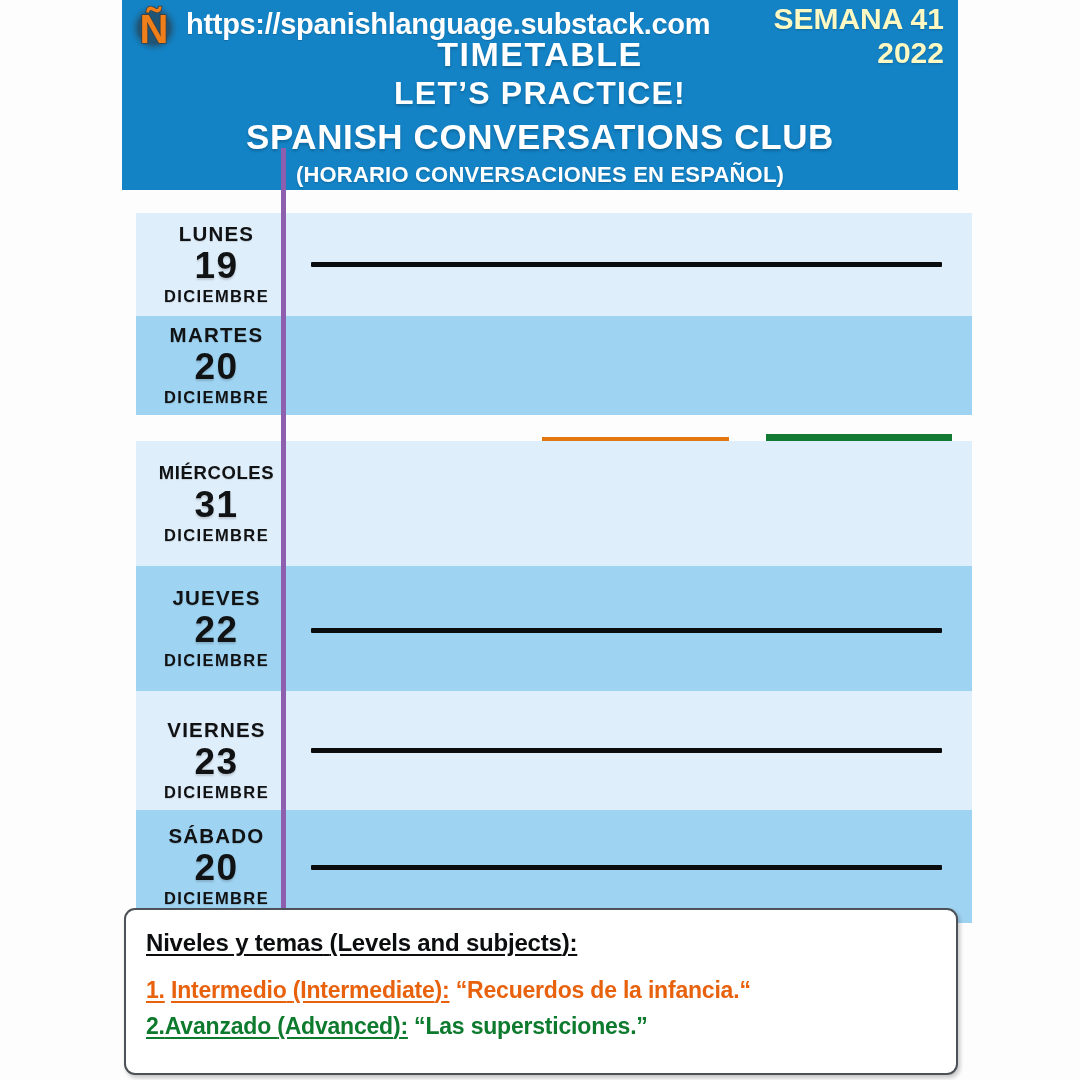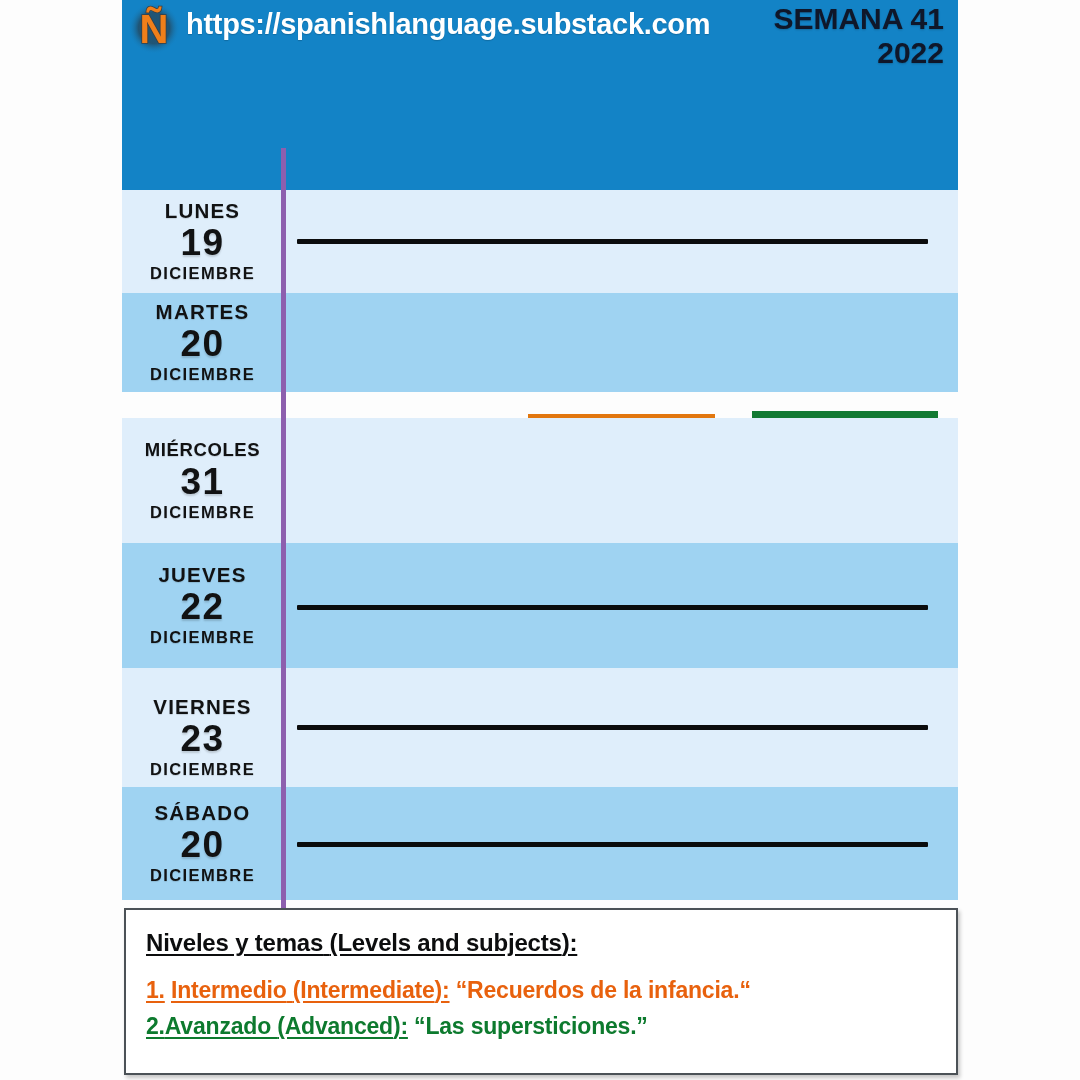--- a/index.html
+++ b/index.html
@@ -34,21 +34,21 @@
     color:#ffffff;
     font-size:29px;
     font-weight:bold;
     letter-spacing:-0.3px;
     white-space:nowrap;
     text-shadow:0 1px 1px rgba(0,0,0,.18);
   }
   .semana{
     position:absolute; right:14px; top:2px;
     text-align:right;
-    color:#0f172a;
+    color:#fef9c3;
     font-weight:bold;
     font-size:30px;
     line-height:34px;
     letter-spacing:0px;
     text-shadow:0 1px 2px rgba(0,0,0,.2);
   }
   .semana .yr{ display:block; }
   .titleblock{
     position:absolute; left:0; right:0; top:36px;
     text-align:center;
@@ -74,22 +74,23 @@
     letter-spacing:0.2px;
     text-shadow:0 1px 2px rgba(0,0,0,.2);
   }
 
   
   .grid{
     position:absolute;
     left:122px; top:190px; width:836px; height:710px;
   }
   .row{
-    position:absolute; left:0; width:836px;
+    position:absolute; left:14px; width:836px;
     display:block;
+    margin-top:23px;
   }
   .row.light{ background:#dfeefb; }
   .row.dark { background:#9fd3f2; }
 
   .daycell{
     position:absolute; left:0; top:0;
     width:161px; height:100%;
     display:flex; flex-direction:column;
     align-items:center; justify-content:center;
     color:#111213;
@@ -154,21 +155,21 @@
     z-index:6;
   }
 
   
   .legend{
     position:absolute;
     left:124px; top:908px;
     width:834px; height:167px;
     background:#ffffff;
     border:2px solid #4c5257;
-    border-radius:0;
+    border-radius:11px;
     box-shadow:2px 3px 4px rgba(0,0,0,.22);
     z-index:8;
     padding:18px 20px 15px 20px;
   }
   .legend-title{
     font-size:24px; font-weight:bold;
     color:#0c0d0e;
     text-decoration:underline;
     text-underline-offset:3px;
     letter-spacing:-0.2px;
@@ -205,20 +206,26 @@
       </svg>
     </div>
 
     <div class="url">https://spanishlanguage.substack.com</div>
 
     <div class="semana">
       <span>SEMANA 41</span>
       <span class="yr">2022</span>
     </div>
 
+    <div class="titleblock">
+      <div class="t1">TIMETABLE</div>
+      <div class="t2">LET’S PRACTICE!</div>
+      <div class="t3">SPANISH CONVERSATIONS CLUB</div>
+      <div class="t4">(HORARIO CONVERSACIONES EN ESPAÑOL)</div>
+    </div>
   </div>
 
   <div class="grid" id="grid">
       <div class="row light" style="top: 0px; height: 103px;">
         <div class="daycell">
           <div class="dayname">LUNES</div>
           <div class="daynum">19</div>
           <div class="daymonth">DICIEMBRE</div>
         </div>
         <div class="emptyline" style="top: 49px;"></div>

